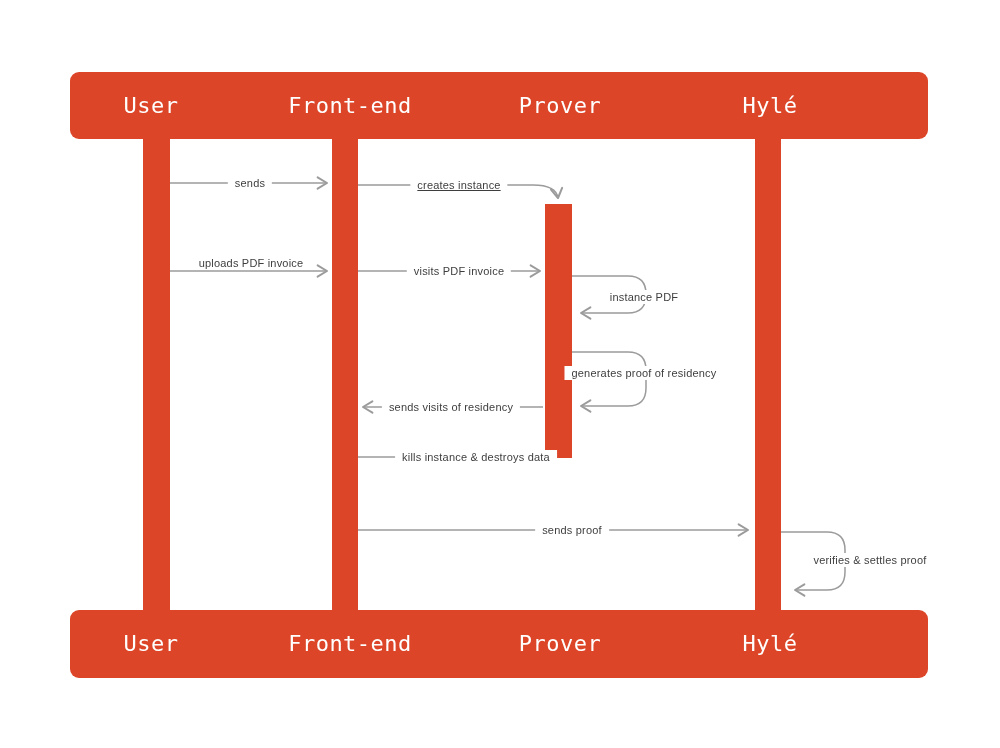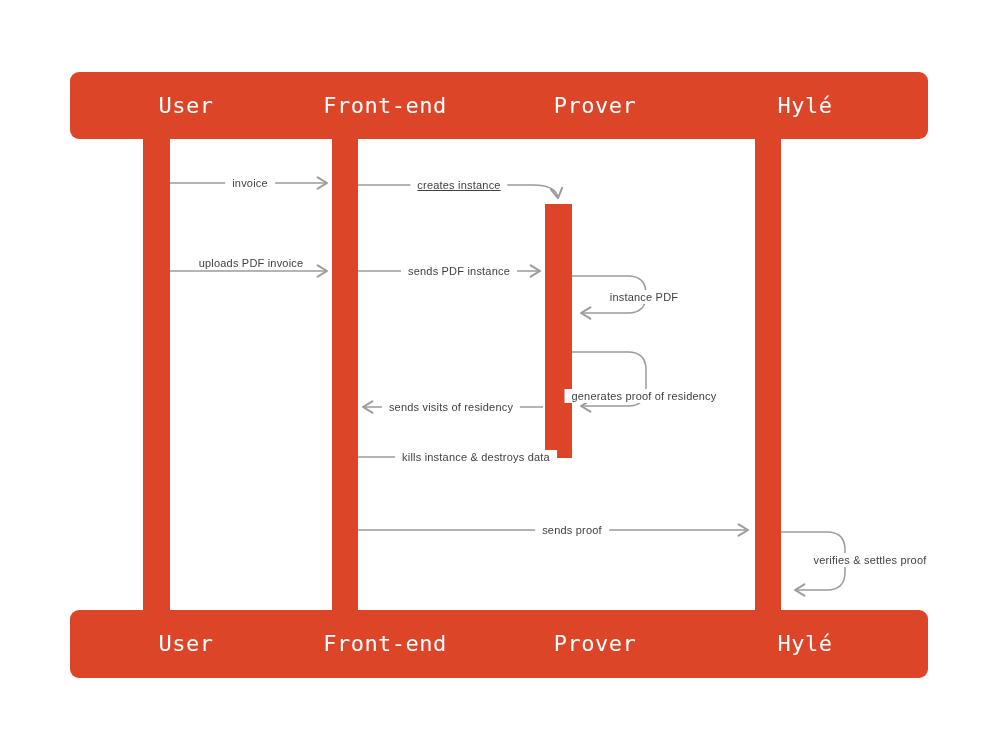--- a/index.html
+++ b/index.html
@@ -8,21 +8,21 @@
     overflow:hidden; font-family:"Liberation Sans", sans-serif;
   }
   .actor-bar {
     position:absolute; left:70px; width:858px; height:67px;
     border-radius:9px;
   }
   .actor-label {
     position:absolute; transform:translateX(-50%);
     color:#ffffff; font-family:"DejaVu Sans Mono", monospace;
     font-size:22px; font-weight:500; letter-spacing:0.5px; white-space:nowrap;
-    top:50%; margin-top:-14px; line-height:28px;margin-left:35px;
+    top:50%; margin-top:-14px; line-height:28px;
   }
   .lifeline { position:absolute; top:139px; height:471px; }
   .activation { position:absolute; }
   #arrow-layer { position:absolute; left:0; top:0; pointer-events:none; }
   .msg-label {
     position:absolute; transform:translate(-50%,-50%);
     background:#ffffff; padding:1px 7px; white-space:nowrap;
     font-size:11px; color:#3e3e3e; letter-spacing:0.2px;
   }
 </style>
@@ -57,26 +57,26 @@
       <path d="M358,271 H540" marker-end="url(#chev)"></path>
       <path d="M572,276 H628 Q646,276 646,294 V295 Q646,313 628,313 H581" marker-end="url(#chev)"></path>
       <path d="M572,352 H628 Q646,352 646,370 V388 Q646,406 628,406 H581" marker-end="url(#chev)"></path>
       <path d="M543,407 H363" marker-end="url(#chev)"></path>
       <path d="M358,457 H540" marker-end="url(#chev)"></path>
       <path d="M358,530 H748" marker-end="url(#chev)"></path>
       <path d="M781,532 H827 Q845,532 845,550 V572 Q845,590 827,590 H795" marker-end="url(#chev)"></path>
     </g>
   </svg>
 
-  <span class="msg-label" style="left:250px; top:183px;">invoice</span>
+  <span class="msg-label" style="left:250px; top:183px;">sends</span>
   <span class="msg-label" style="left:459px; top:185px;text-decoration:underline;">creates instance</span>
   <span class="msg-label" style="left:251px; top:263px;">uploads PDF invoice</span>
-  <span class="msg-label" style="left:459px; top:271px;">sends PDF instance</span>
+  <span class="msg-label" style="left:459px; top:271px;">visits PDF invoice</span>
   <span class="msg-label" style="left:644px; top:297px;">instance PDF</span>
-  <span class="msg-label" style="left:644px; top:396px;">generates proof of residency</span>
+  <span class="msg-label" style="left:644px; top:373px;">generates proof of residency</span>
   <span class="msg-label" style="left:451px; top:407px;">sends visits of residency</span>
   <span class="msg-label" style="left:476px; top:457px;">kills instance &amp; destroys data</span>
   <span class="msg-label" style="left:572px; top:530px;">sends proof</span>
   <span class="msg-label" style="left:870px; top:560px;">verifies &amp; settles proof</span>
 
   <div class="actor-bar" style="top:610px; height:68px; background:#DC4528;">
     <span class="actor-label" style="left:81px;">User</span>
     <span class="actor-label" style="left:280px;">Front-end</span>
     <span class="actor-label" style="left:490px;">Prover</span>
     <span class="actor-label" style="left:700px;">Hylé</span>

